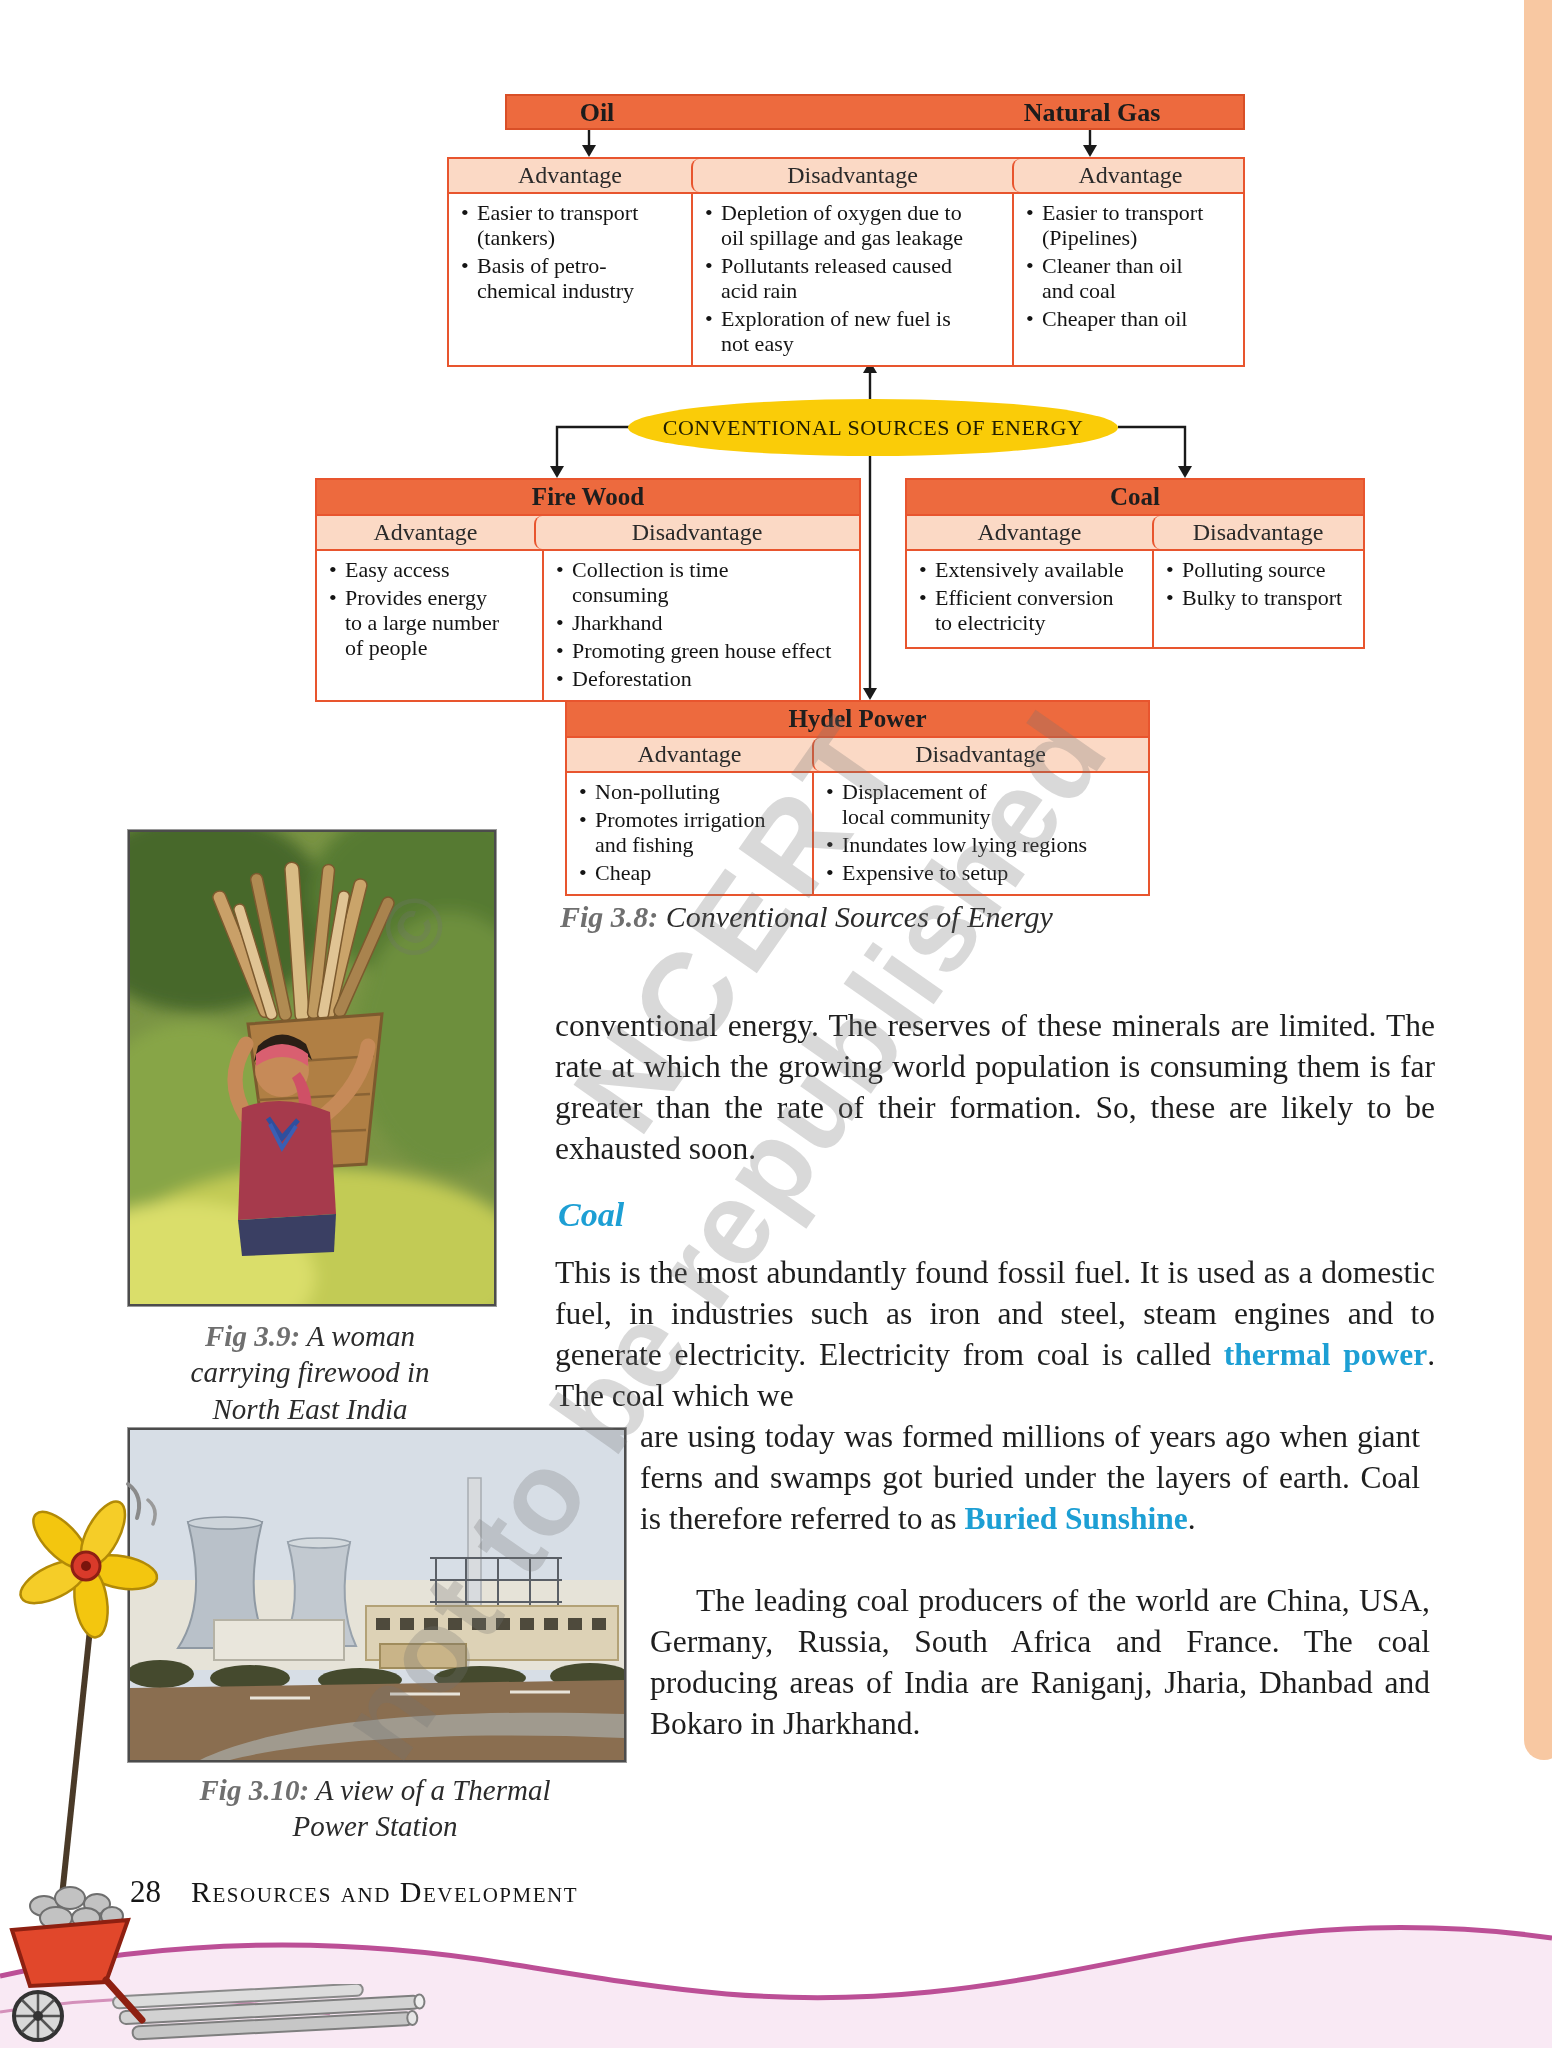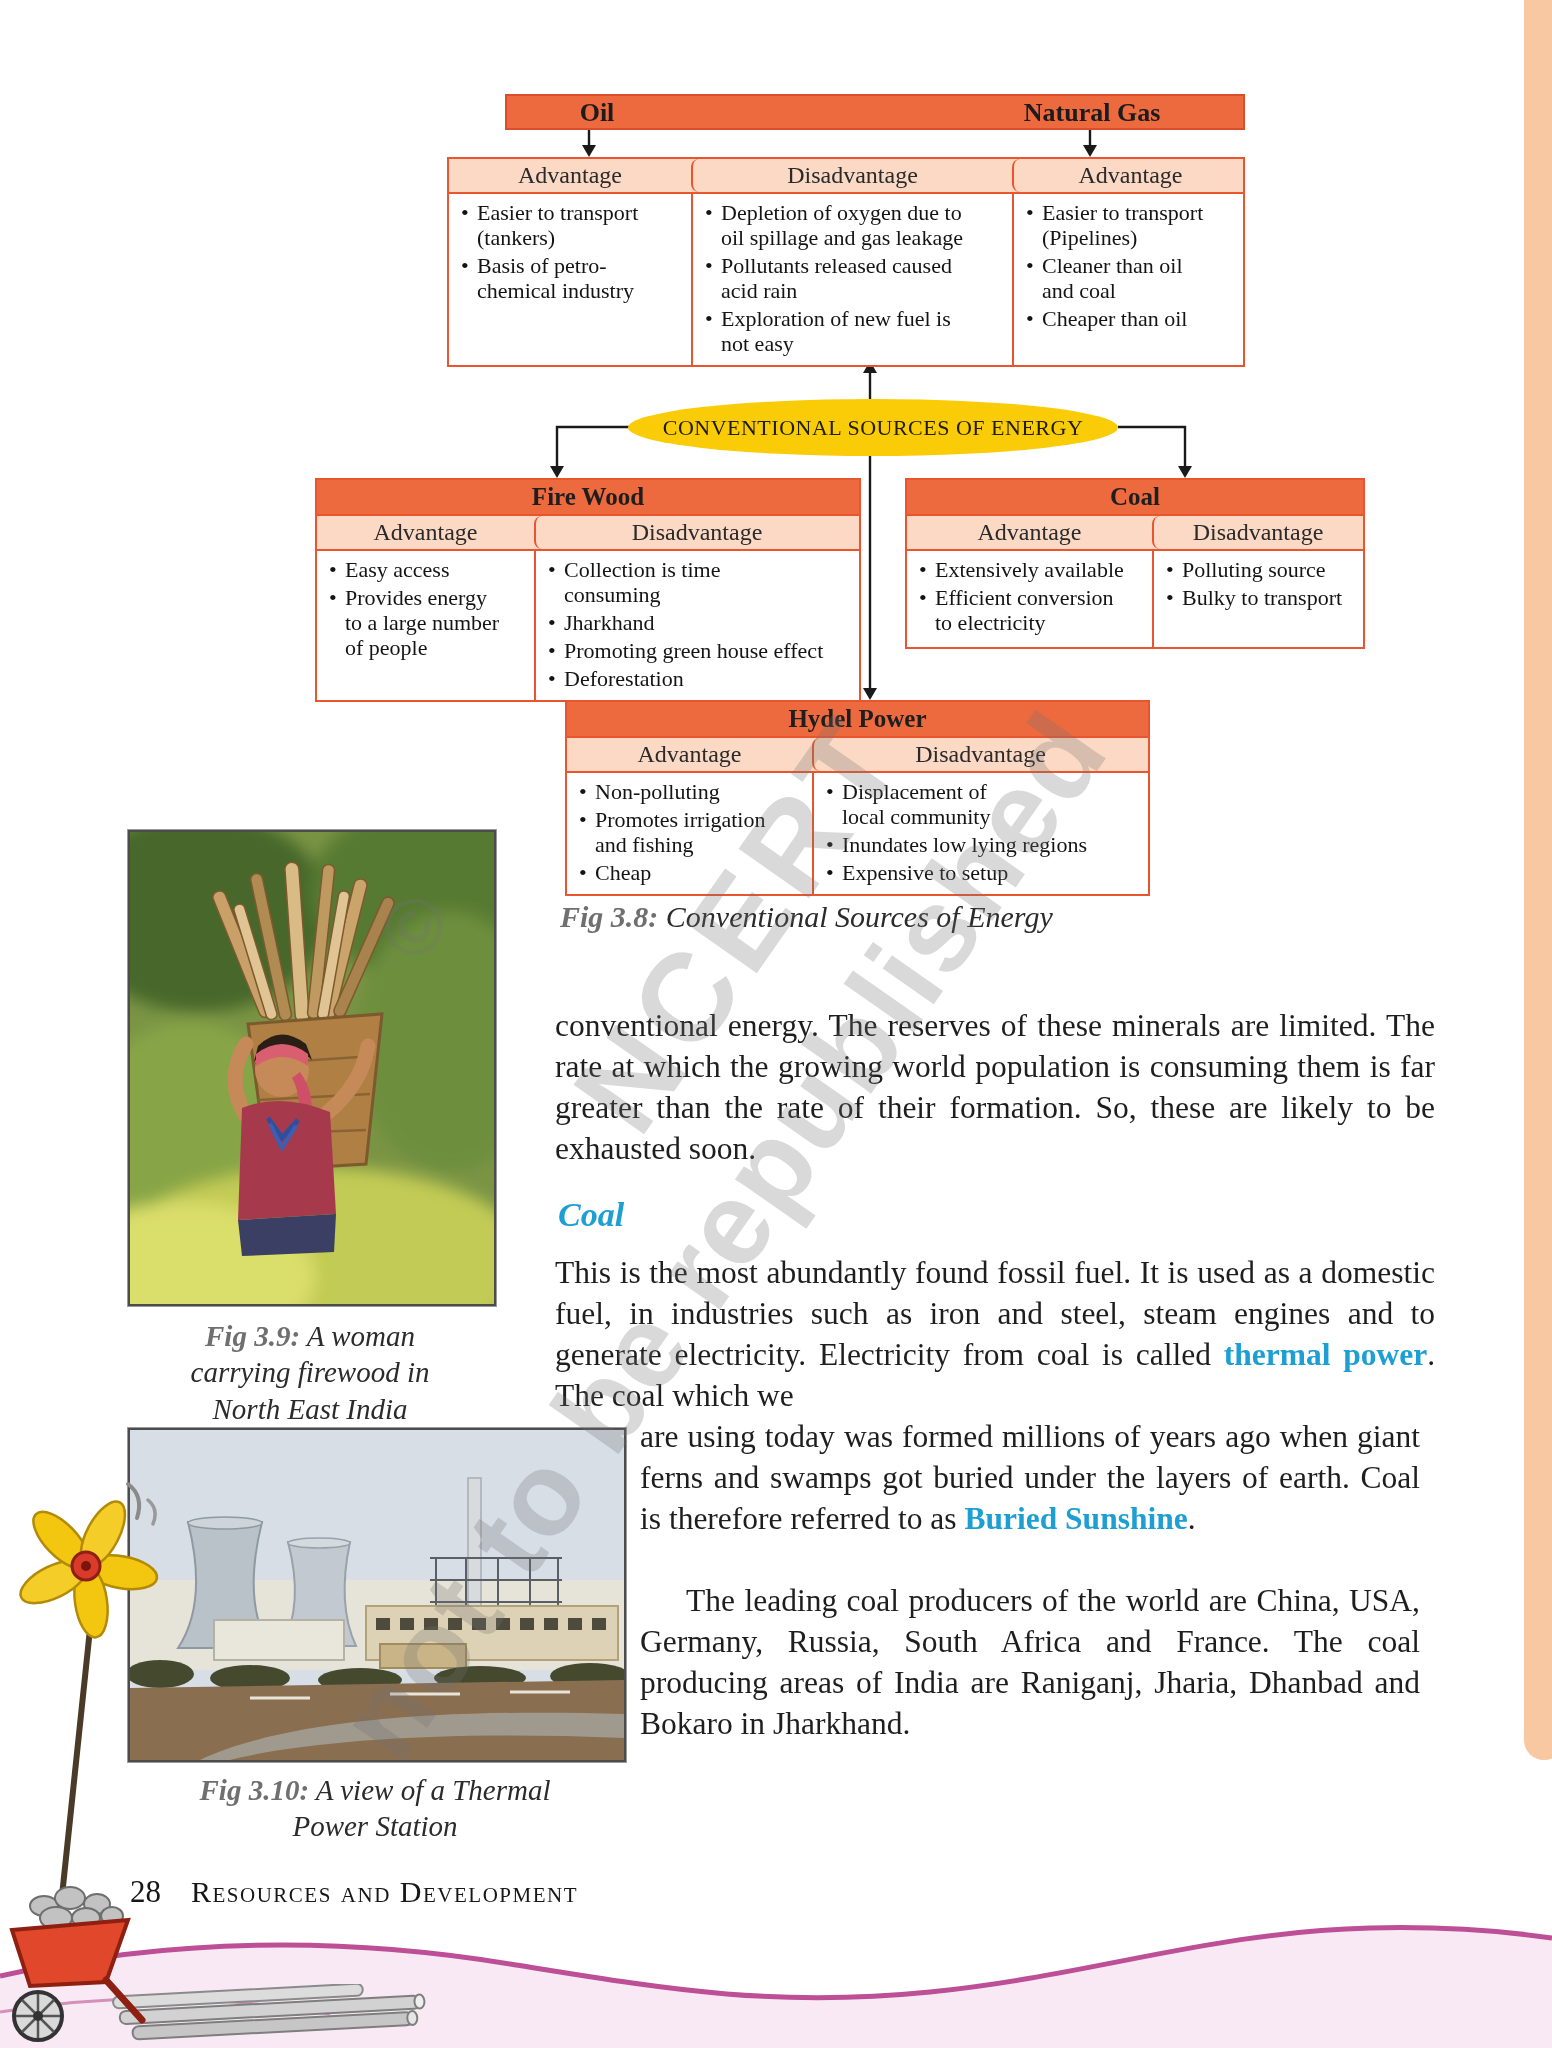--- a/index.html
+++ b/index.html
@@ -39,21 +39,21 @@
   .figcap .captext{white-space:pre-line;}
   .center{text-align:center;}
   
   .photo{position:absolute;border:2px solid #4c4c4c;outline:1px solid #9a9a9a;background:#ddd;z-index:1;}
   
   .bodytext{position:absolute;font-size:31.5px;line-height:41px;color:#1e1e1e;text-align:justify;
       margin:0;z-index:2;}
   .hl{font-weight:bold;color:#1d9fd4;}
   .coal-head{position:absolute;left:558px;top:1196px;margin:0;font-size:34px;font-style:italic;
       font-weight:bold;color:#1d9fd4;z-index:2;}
-  .indent{text-indent:46px;}
+  .indent{text-indent:46px;margin-left:10px;}
   
   .footer{position:absolute;left:130px;top:1874px;display:flex;align-items:baseline;gap:30px;z-index:4;}
   .footer .pnum{font-size:31px;color:#161616;}
   .footer .btitle{font-size:30px;color:#161616;font-variant:small-caps;letter-spacing:1.5px;}
   .deco{position:absolute;z-index:2;}
   .deco.back{z-index:1;}
 </style>
 </head>
 <body>
 
@@ -119,21 +119,21 @@
 </div>
 
 <div class="ellipse">CONVENTIONAL SOURCES OF ENERGY</div>
 
 <div class="dtable" style="left:315px;top:478px;width:546px;">
   <div class="dtitle">Fire Wood</div>
   <div class="dhead" style="grid-template-columns:217px 324px;">
     <div>Advantage</div>
     <div>Disadvantage</div>
   </div>
-  <div class="dbody" style="grid-template-columns:217px 324px;min-height:130px;">
+  <div class="dbody" style="grid-template-columns:217px 324px;min-height:130px;gap:8px;">
     <ul>
       <li>Easy access</li>
       <li>Provides energy
 to a large number
 of people</li>
     </ul>
     <ul>
       <li>Collection is time
 consuming</li>
       <li>Jharkhand</li>

